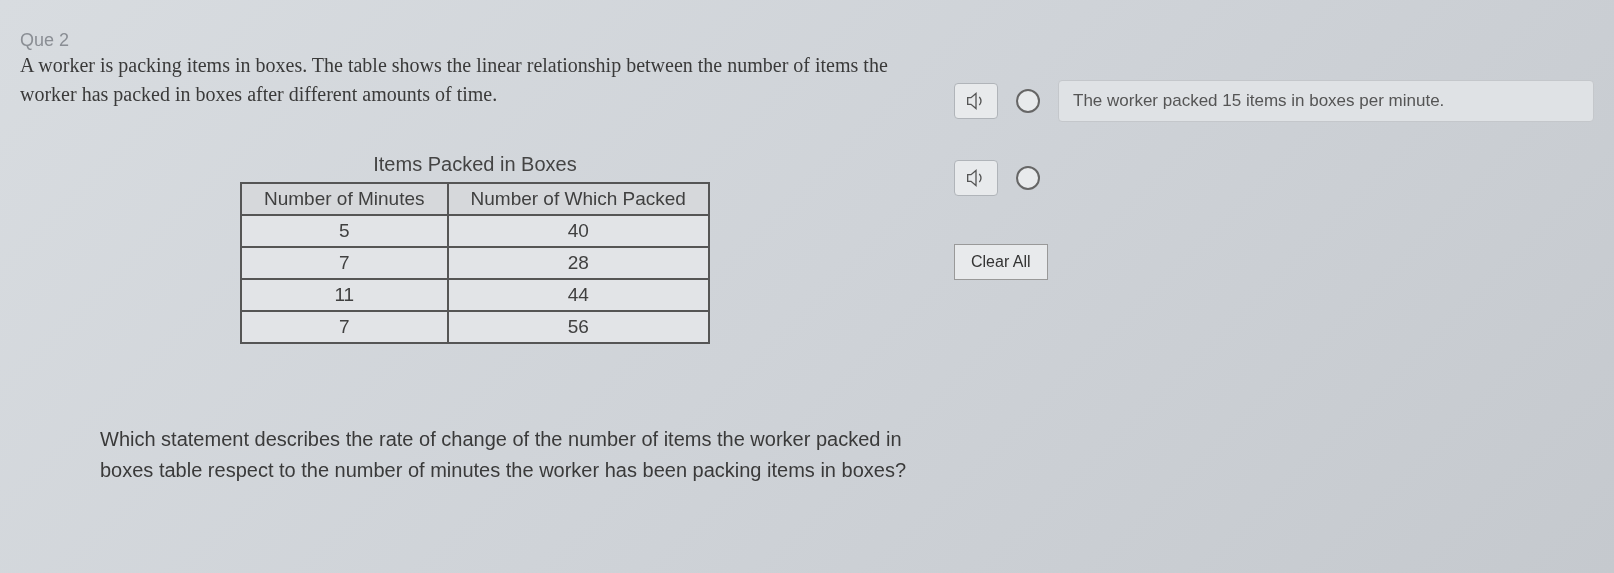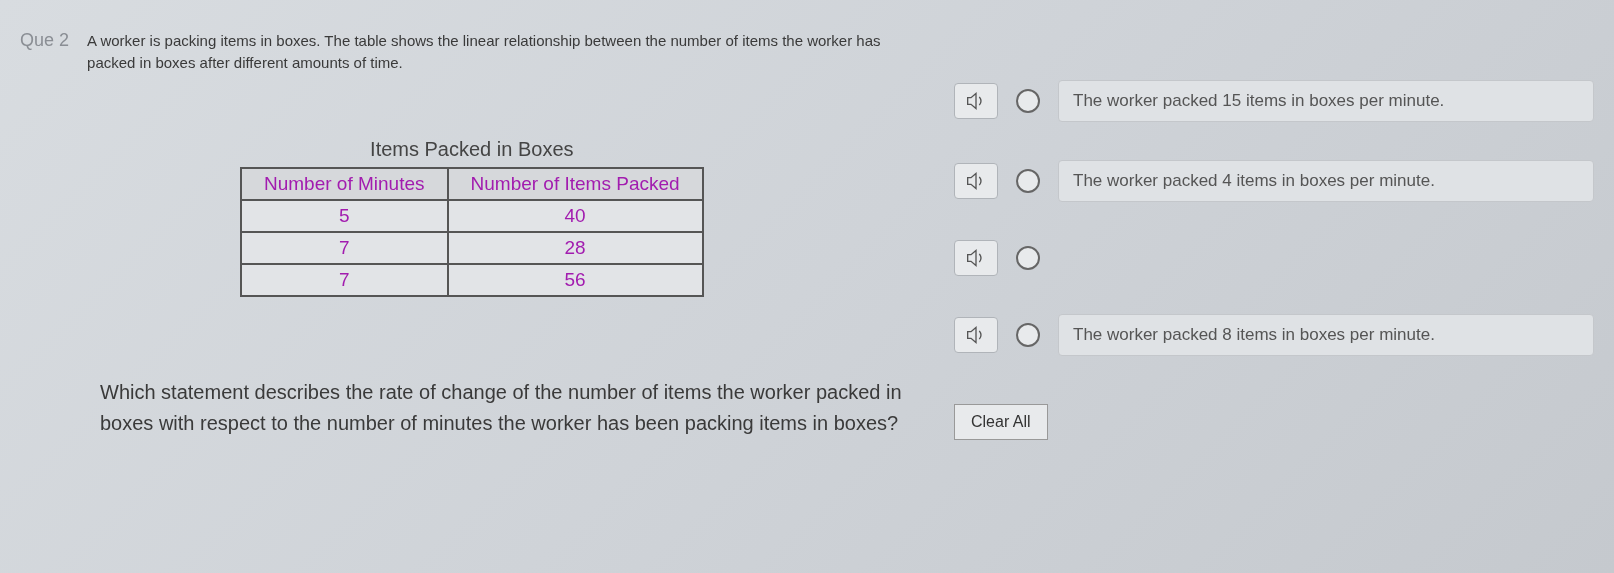--- a/index.html
+++ b/index.html
@@ -12,52 +12,54 @@
       padding: 30px 20px;
       color: #3a3a3a;
       position: relative;
     }
     .left-col {
       flex: 1;
       padding-right: 40px;
     }
     .question-header {
       display: flex;
-      margin-bottom: 24px;
+      margin-bottom: 4px;
+      flex-direction: column;
     }
     .question-label {
       color: #8a8e94;
       font-size: 18px;
       margin-right: 18px;
       white-space: nowrap;
     }
     .prompt-text {
-      font-size: 15px;
+      font-size: 20px;
       line-height: 1.45;
+      font-family: Liberation Serif, serif;
     }
     .table-wrap {
       margin: 40px 0 30px 220px;
       display: inline-block;
     }
     .table-title {
       text-align: center;
       font-size: 20px;
       color: #444;
       margin-bottom: 6px;
     }
     table {
       border-collapse: collapse;
       background: #e2e4e7;
     }
     th, td {
       border: 2px solid #555;
       padding: 4px 22px;
       text-align: center;
       font-size: 19px;
-      color: #a21caf;
+      color: #404040;
     }
     th {
       background: #d6d8db;
       font-weight: normal;
     }
     .follow-up {
       font-size: 20px;
       line-height: 1.55;
       margin-top: 50px;
       margin-left: 80px;
@@ -132,82 +134,66 @@
     <div class="question-label">Que 2</div>
     <div class="prompt-text">A worker is packing items in boxes. The table shows the linear relationship between the number of items the worker has packed in boxes after different amounts of time.</div>
   </div>
 
   <div class="table-wrap">
     <div class="table-title">Items Packed in Boxes</div>
     <table>
       <thead>
         <tr>
           <th>Number of Minutes</th>
-          <th>Number of Items Packed</th>
+          <th>Number of Which Packed</th>
         </tr>
       </thead>
       <tbody>
         <tr>
           <td>5</td>
           <td>40</td>
         </tr>
         <tr>
           <td>7</td>
           <td>28</td>
         </tr>
         <tr>
+          <td>11</td>
+          <td>44</td>
+        </tr>
+        <tr>
           <td>7</td>
           <td>56</td>
         </tr>
       </tbody>
     </table>
   </div>
 
-  <div class="follow-up">Which statement describes the rate of change of the number of items the worker packed in boxes with respect to the number of minutes the worker has been packing items in boxes?</div>
+  <div class="follow-up">Which statement describes the rate of change of the number of items the worker packed in boxes table respect to the number of minutes the worker has been packing items in boxes?</div>
 </div>
 
 <div class="right-col">
 
   <div class="option-row">
     <div class="speaker-box">
       <svg class="speaker-icon" viewBox="0 0 24 20">
         <path d="M2 6 h4 l6 -5 v18 l-6 -5 h-4 z"></path>
           <path d="M16 5 q4 5 0 10"></path>
       </svg>
     </div>
     <div class="radio"></div>
     <div class="option-text">The worker packed 15 items in boxes per minute.</div>
   </div>
 
-  <div class="option-row">
-    <div class="speaker-box">
-      <svg class="speaker-icon" viewBox="0 0 24 20">
-        <path d="M2 6 h4 l6 -5 v18 l-6 -5 h-4 z"></path>
-          <path d="M16 5 q4 5 0 10"></path>
-      </svg>
-    </div>
-    <div class="radio"></div>
-    <div class="option-text">The worker packed 4 items in boxes per minute.</div>
-  </div>
 
   <div class="option-row">
     <div class="speaker-box">
       <svg class="speaker-icon" viewBox="0 0 24 20">
         <path d="M2 6 h4 l6 -5 v18 l-6 -5 h-4 z"></path>
           <path d="M16 5 q4 5 0 10"></path>
       </svg>
     </div>
     <div class="radio"></div>
   </div>
 
-  <div class="option-row">
-    <div class="speaker-box">
-      <svg class="speaker-icon" viewBox="0 0 24 20">
-        <path d="M2 6 h4 l6 -5 v18 l-6 -5 h-4 z"></path>
-          <path d="M16 5 q4 5 0 10"></path>
-      </svg>
-    </div>
-    <div class="radio"></div>
-    <div class="option-text">The worker packed 8 items in boxes per minute.</div>
-  </div>
 
   <button class="clear-all">Clear All</button>
 </div>
 
 </body></html>

